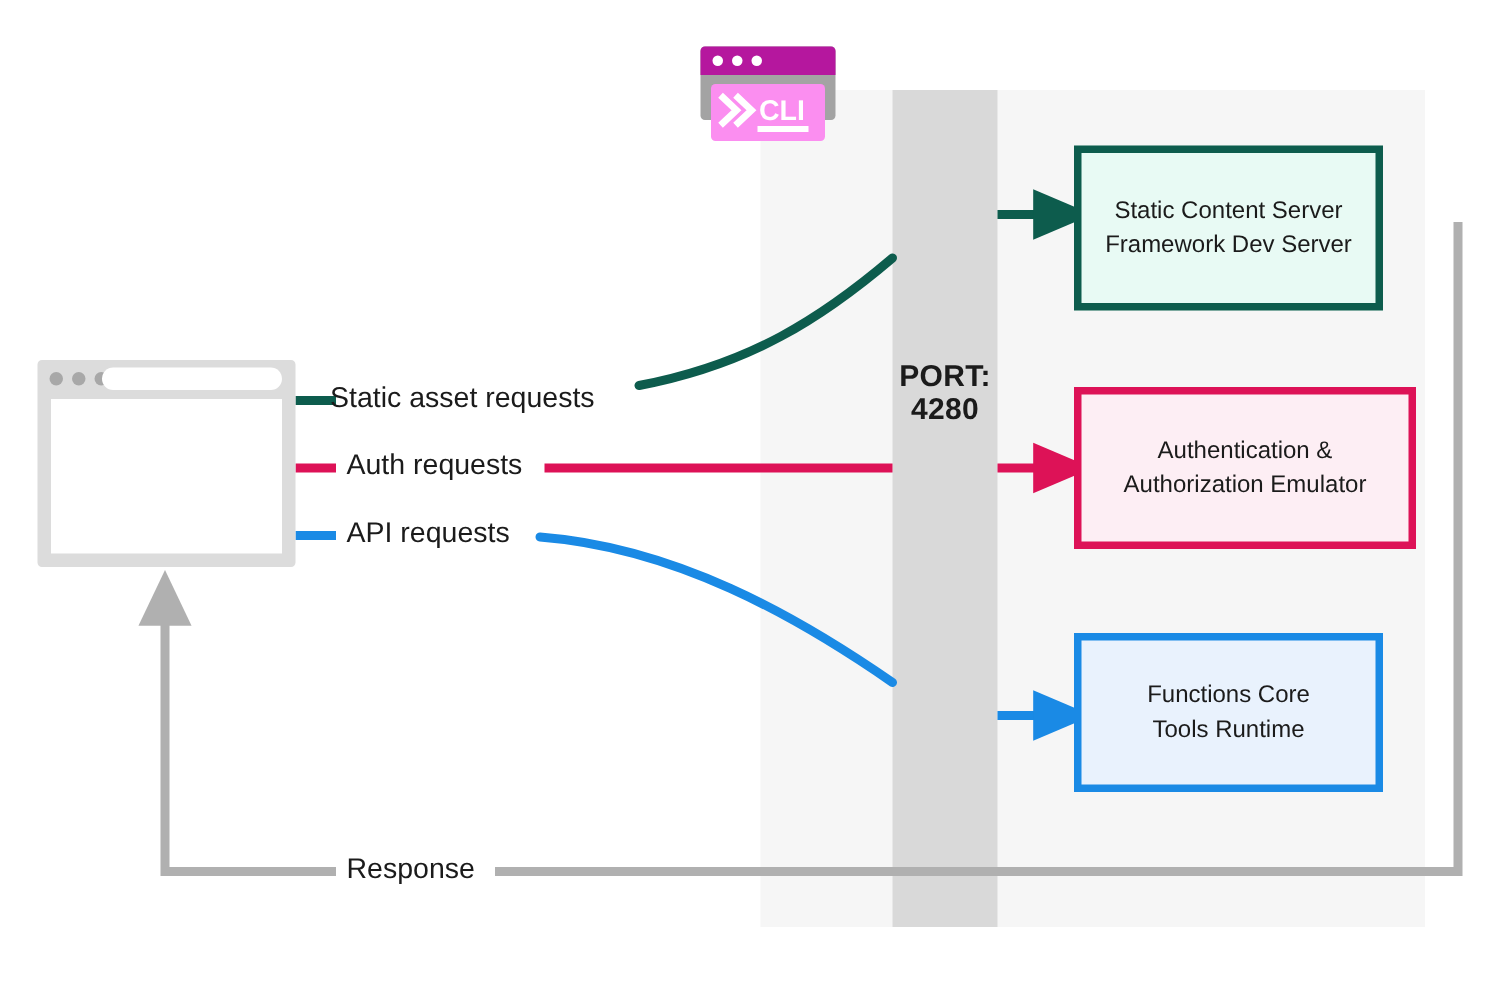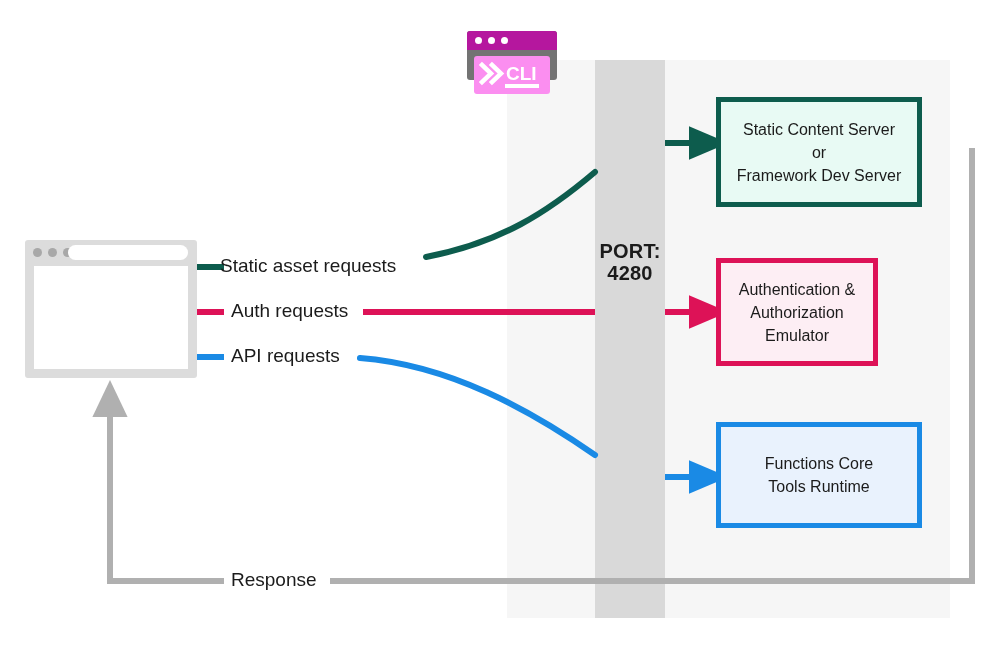--- a/index.html
+++ b/index.html
@@ -56,21 +56,21 @@
     font-size: 16px;
     color: #1b1b1b;
     line-height: 23px;
   }
   .svc-static {
     left: 716px; top: 97px; width: 206px; height: 110px;
     border: 5px solid #0d5c4d;
     background: #e8faf4;
   }
   .svc-auth {
-    left: 716px; top: 258px; width: 162px; height: 108px;
+    left: 716px; top: 258px; width: 228px; height: 108px;
     border: 5px solid #dd1257;
     background: #fdeef4;
   }
   .svc-func {
     left: 716px; top: 422px; width: 206px; height: 106px;
     border: 5px solid #1a8ae5;
     background: #e9f2fd;
     align-items: center;
   }
   
@@ -101,21 +101,21 @@
     left: 68px; top: 245px;
     width: 120px; height: 15px;
     background: #ffffff;
     border-radius: 8px;
   }
   
   .cli {
     position: absolute;
     left: 467px; top: 31px;
     width: 90px; height: 49px;
-    background: #737373;
+    background: #a3a3a3;
     border-radius: 3px;
   }
   .cli-bar {
     position: absolute;
     left: 0; top: 0;
     width: 90px; height: 19px;
     background: #b5179e;
     border-radius: 3px 3px 0 0;
   }
   .cli-bar i {
@@ -239,21 +239,20 @@
   </div>
 
   <div class="port-label">
     <div>PORT:</div>
     <div>4280</div>
   </div>
 
   <div class="svc-box svc-static">
     <div>
       <div>Static Content Server</div>
-      <div>or</div>
       <div>Framework Dev Server</div>
     </div>
   </div>
 
   <div class="svc-box svc-auth">
     <div>
       <div>Authentication &amp;</div>
       <div>Authorization Emulator</div>
     </div>
   </div>

